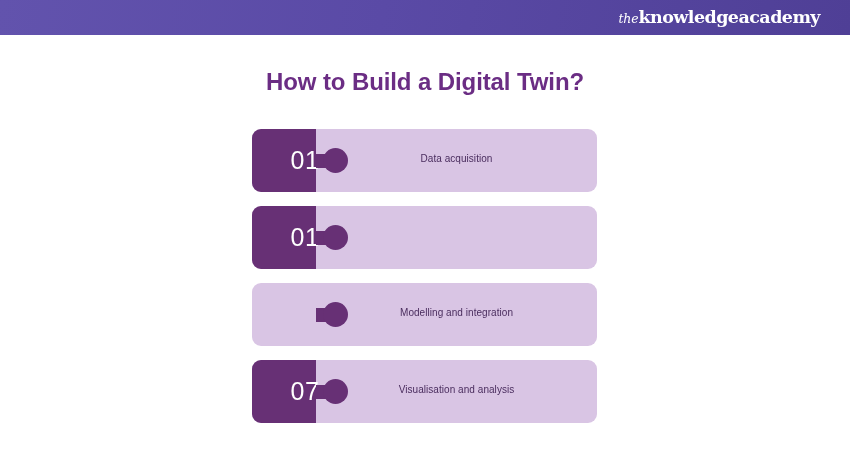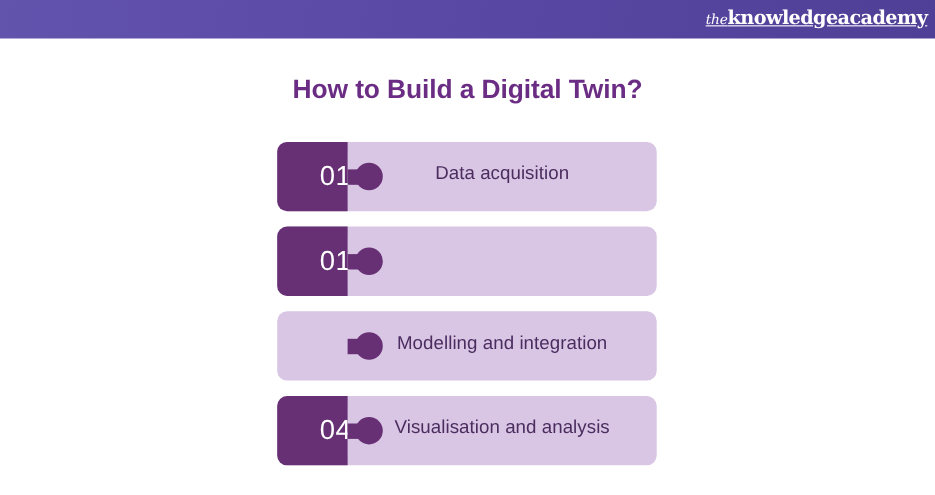--- a/index.html
+++ b/index.html
@@ -22,26 +22,25 @@
     left: 0;
     width: 850px;
     height: 35px;
     background: linear-gradient(100deg, #6253ad 0%, #5a4aa6 45%, #4f3f96 100%);
     display: flex;
     align-items: center;
     justify-content: flex-end;
   }
   .brand-logo {
     color: #ffffff;
-    margin-right: 7px;
+    margin-right: 30px;
     white-space: nowrap;
     line-height: 1;
     display: flex;
     align-items: baseline;
-    text-decoration: underline;
   }
   .brand-the {
     font-family: "DejaVu Serif", serif;
     font-style: italic;
     font-size: 12.5px;
     letter-spacing: -0.2px;
   }
   .brand-name {
     font-family: "DejaVu Serif", serif;
     font-weight: bold;
@@ -128,21 +127,21 @@
 
   .step-label {
     position: absolute;
     left: 64px;
     top: 0;
     right: 0;
     height: 58px;
     display: flex;
     align-items: center;
     justify-content: center;
-    font-size: 17px;
+    font-size: 10px;
     color: #4a2d5e;
     letter-spacing: 0.05px;
   }
 </style>
 </head>
 <body>
 
 <div class="header-band">
   <div class="brand-logo">
     <span class="brand-the">the</span>
@@ -178,21 +177,21 @@
   <div class="step-row">
     <div class="connector">
       <div class="connector-neck"></div>
       <div class="connector-knob"></div>
     </div>
     <div class="step-label">Modelling and integration</div>
   </div>
 
   <div class="step-row">
     <div class="step-number-block">
-      <span class="step-number">04</span>
+      <span class="step-number">07</span>
     </div>
     <div class="connector">
       <div class="connector-neck"></div>
       <div class="connector-knob"></div>
     </div>
     <div class="step-label">Visualisation and analysis</div>
   </div>
 
 </div>
 

